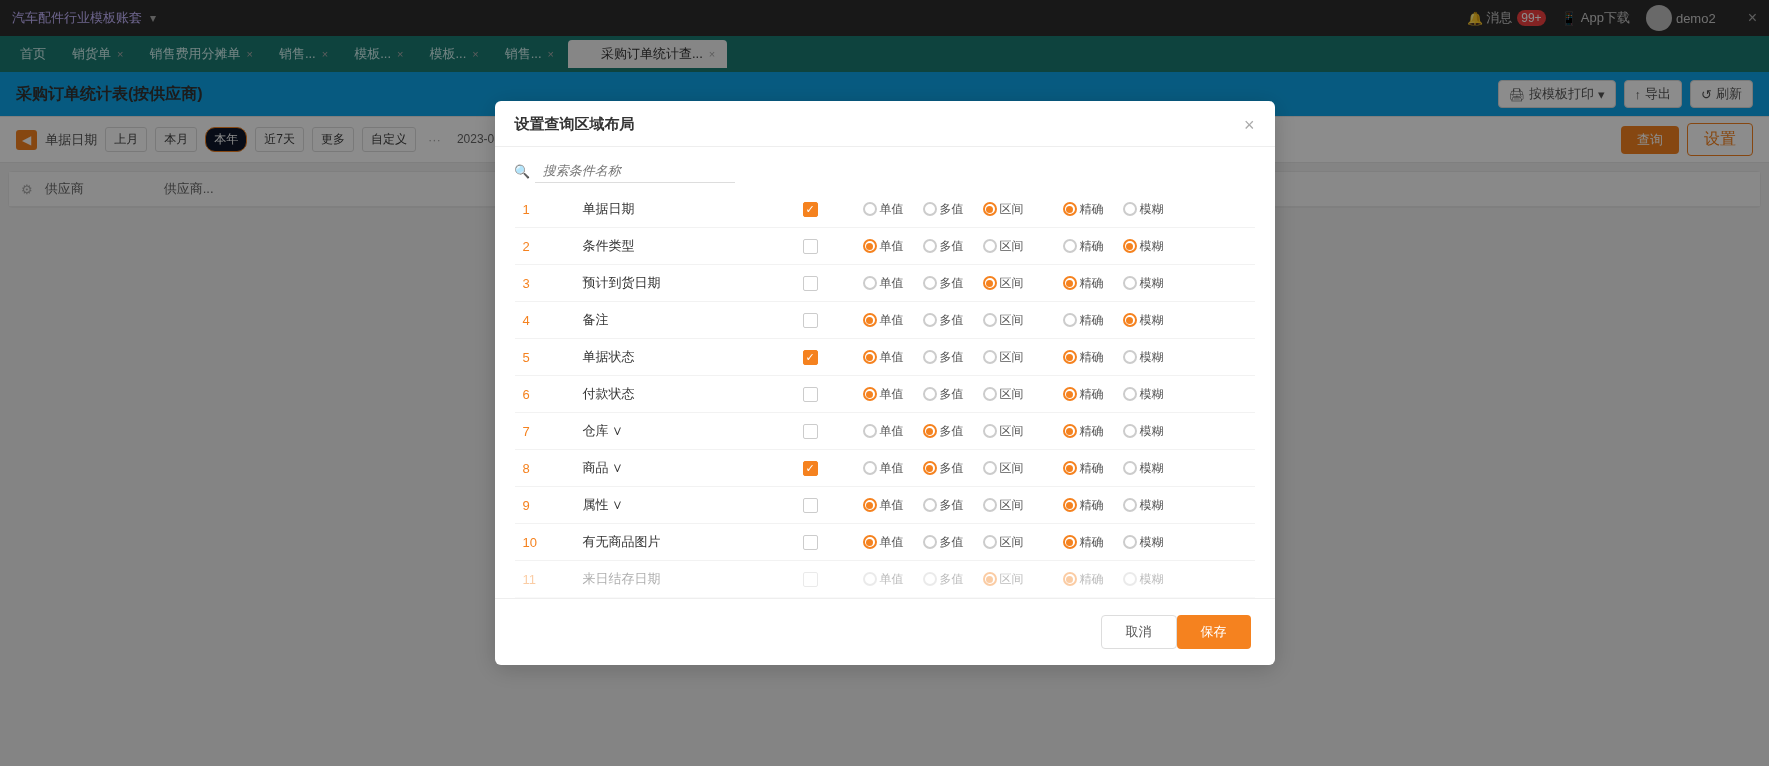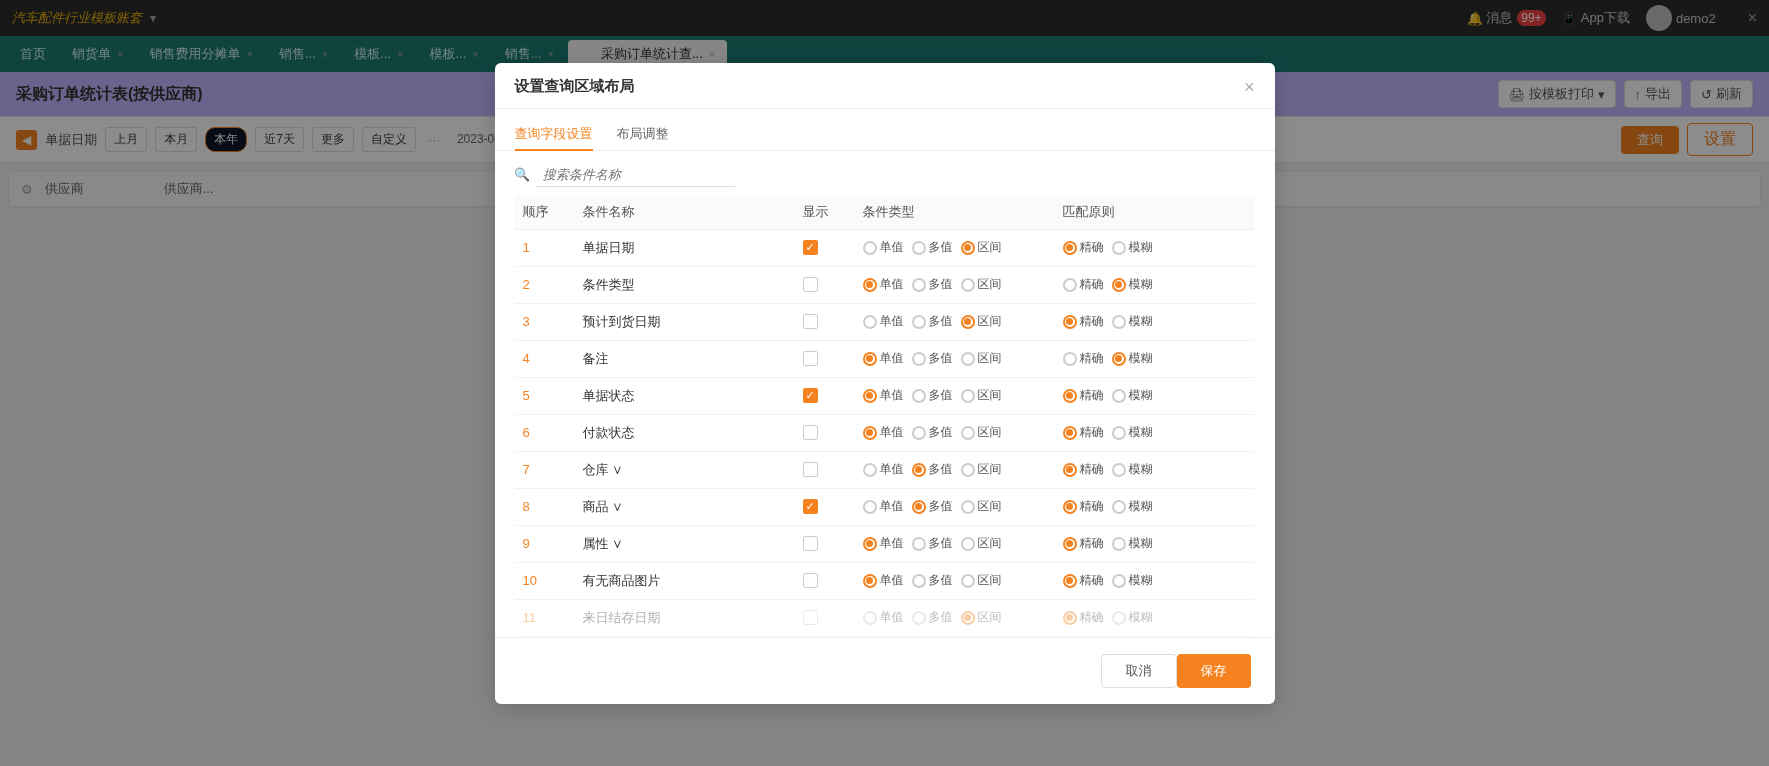--- a/index.html
+++ b/index.html
@@ -9,21 +9,21 @@
     .top-nav {
       background: #2d2d2d;
       height: 36px;
       display: flex;
       align-items: center;
       justify-content: space-between;
       padding: 0 12px;
       color: #fff;
     }
     .top-nav-left { display: flex; align-items: center; gap: 8px; }
-    .top-nav-title { font-size: 13px; color: #eab308; font-style: italic; }
+    .top-nav-title { font-size: 13px; color: #c4b5fd; }
     .top-nav-arrow { color: #aaa; font-size: 12px; }
     .top-nav-right { display: flex; align-items: center; gap: 16px; color: #ccc; font-size: 13px; }
     .badge {
       background: #f04040;
       color: #fff;
       border-radius: 8px;
       font-size: 12px;
       padding: 1px 4px;
       margin-left: 2px;
     }
@@ -52,21 +52,21 @@
     }
     .tab-item.active {
       background: #f5f5f5;
       color: #333;
       padding-left: 33px;
     }
     .tab-close { font-size: 11px; color: #aaa; cursor: pointer; }
 
     
     .page-header {
-      background: #c4b5fd;
+      background: #0ea5e9;
       padding: 8px 16px;
       border-bottom: 1px solid #e8e8e8;
       display: flex;
       align-items: center;
       justify-content: space-between;
     }
     .page-title { font-size: 16px; font-weight: bold; color: #333; }
     .header-actions { display: flex; align-items: center; gap: 8px; }
     .btn-print, .btn-export, .btn-refresh {
       border: 1px solid #ddd;
@@ -259,21 +259,21 @@
       display: flex;
       align-items: center;
       gap: 6px;
     }
     .mt-cell.order { color: #f5821f; font-weight: 500; }
 
     
     .radio-group {
       display: flex;
       align-items: center;
-      gap: 8px;
+      gap: 19px;
     }
     .radio-item {
       display: flex;
       align-items: center;
       gap: 3px;
       font-size: 12px;
       color: #555;
       cursor: pointer;
     }
     .radio-circle {
@@ -458,43 +458,28 @@
 </div>
 
 <div class="overlay">
   <div class="modal">
 
     <div class="modal-header">
       <span class="modal-title">设置查询区域布局</span>
       <span class="modal-close">×</span>
     </div>
 
-    <div class="modal-tabs">
-      <div class="modal-tab active">
-        <span>查询字段设置</span>
-      </div>
-      <div class="modal-tab">
-        <span>布局调整</span>
-      </div>
-    </div>
 
     <div class="modal-search">
       <span class="modal-search-icon">🔍</span>
       <input type="text" class="modal-search-input" placeholder="搜索条件名称" style="">
     </div>
 
     <div class="modal-table">
 
-      <div class="mt-header">
-        <div class="mt-header-cell">顺序</div>
-        <div class="mt-header-cell">条件名称</div>
-        <div class="mt-header-cell">显示</div>
-        <div class="mt-header-cell">条件类型</div>
-        <div class="mt-header-cell">匹配原则</div>
-      </div>
 
       <div id="modal-rows-container">
           <div class="mt-row">
             <div class="mt-cell order">1</div>
             <div class="mt-cell">单据日期</div>
             <div class="mt-cell">
               <div class="checkbox-custom checked"></div>
             </div>
             <div class="mt-cell">
               <div class="radio-group">

